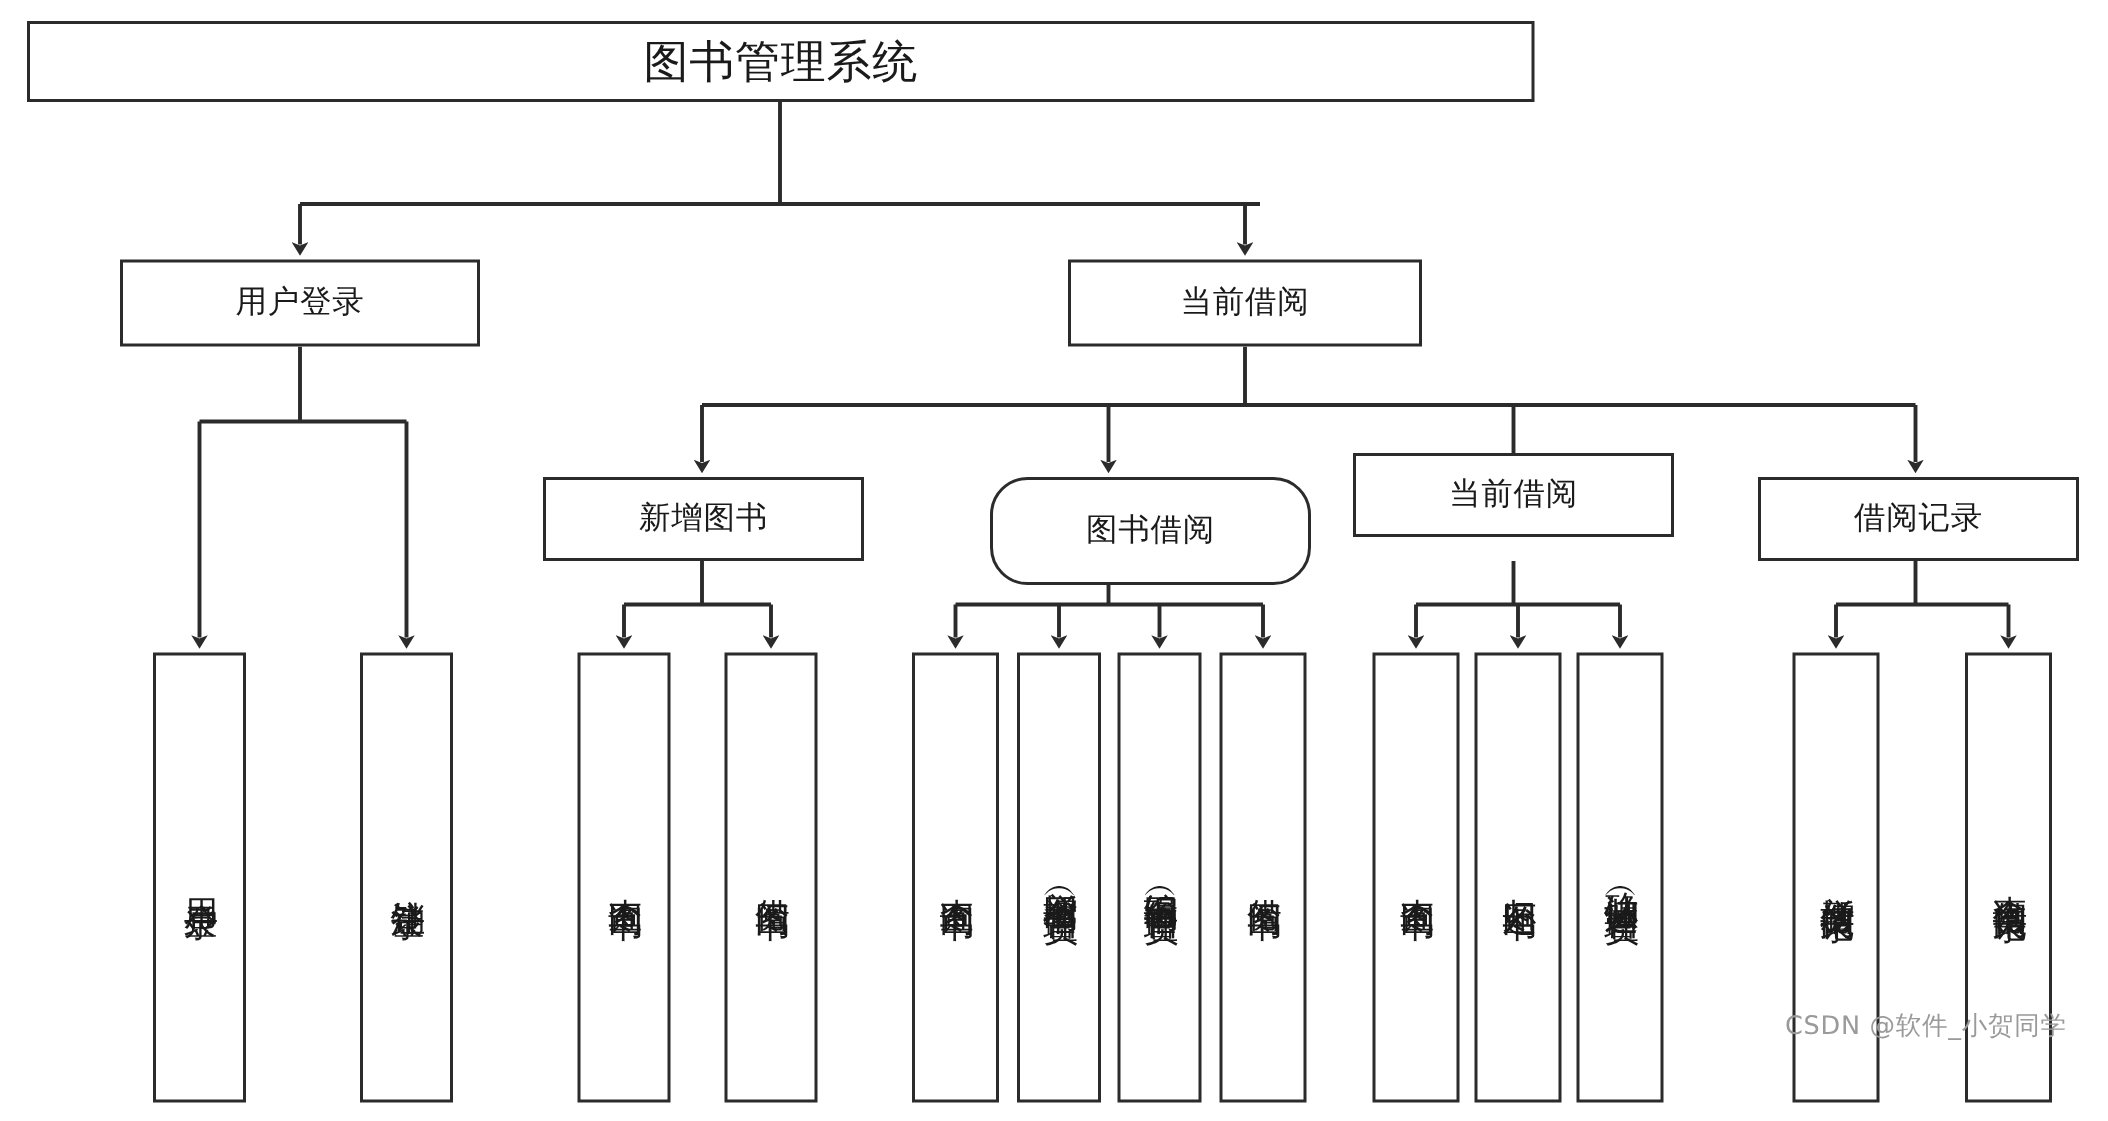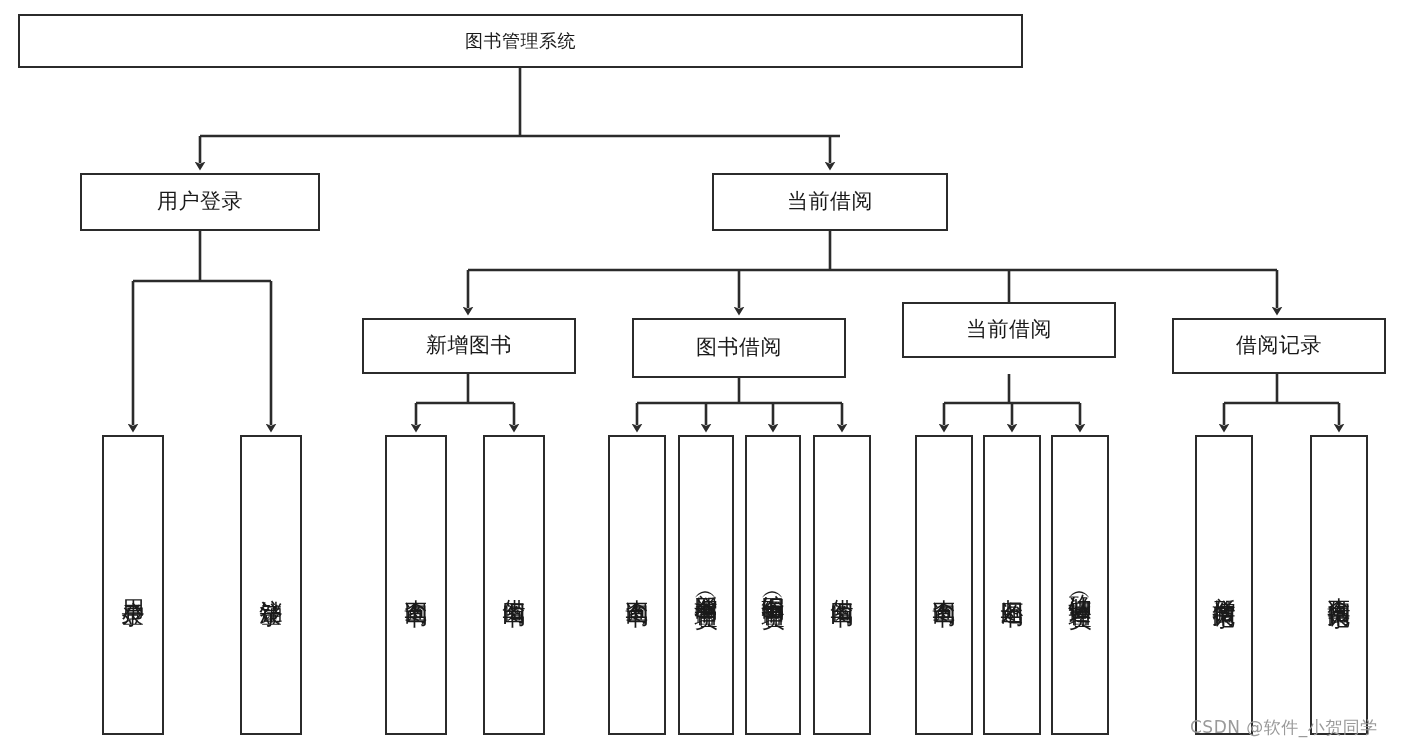--- a/index.html
+++ b/index.html
@@ -34,21 +34,21 @@
     align-items: center;
     justify-content: center;
     color: #1a1a1a;
   }
   .node.h {
     font-size: 21px;
     letter-spacing: 0.5px;
     line-height: 1.1;
   }
   .node.root {
-    font-size: 18px;
+    font-size: 30px;
   }
   .node.v {
     align-items: center;
     justify-content: center;
     padding: 6px 0;
   }
   .node.v .vtext {
     writing-mode: vertical-rl;
     text-orientation: upright;
     font-size: 23px;
@@ -127,21 +127,21 @@
   <div class="node h" style="left:80px; top:173px; width:240px; height:58px;">
     <span>用户登录</span>
   </div>
   <div class="node h" style="left:712px; top:173px; width:236px; height:58px;">
     <span>当前借阅</span>
   </div>
 
   <div class="node h" style="left:362px; top:318px; width:214px; height:56px;">
     <span>新增图书</span>
   </div>
-  <div class="node h" style="left:632px; top:318px; width:214px; height:60px;">
+  <div class="node h" style="left:660px; top:318px; width:214px; height:72px;border-radius:25px;">
     <span>图书借阅</span>
   </div>
   <div class="node h" style="left:902px; top:302px; width:214px; height:56px;">
     <span>当前借阅</span>
   </div>
   <div class="node h" style="left:1172px; top:318px; width:214px; height:56px;text-align:right;">
     <span>借阅记录</span>
   </div>
 
   <div class="node v" style="left:102px; top:435px; width:62px; height:300px;">
@@ -177,15 +177,15 @@
   <div class="node v" style="left:1051px; top:435px; width:58px; height:300px;">
     <span class="vtext">确认归还（管理员）</span>
   </div>
   <div class="node v" style="left:1195px; top:435px; width:58px; height:300px;">
     <span class="vtext">新增借阅记录</span>
   </div>
   <div class="node v" style="left:1310px; top:435px; width:58px; height:300px;">
     <span class="vtext">查询借阅记录</span>
   </div>
 
-  <div class="watermark" style="left:1190px; top:716px;">CSDN @软件_小贺同学</div>
+  <div class="watermark" style="left:1190px; top:672px;">CSDN @软件_小贺同学</div>
 
 </div>
 
 </body></html>

